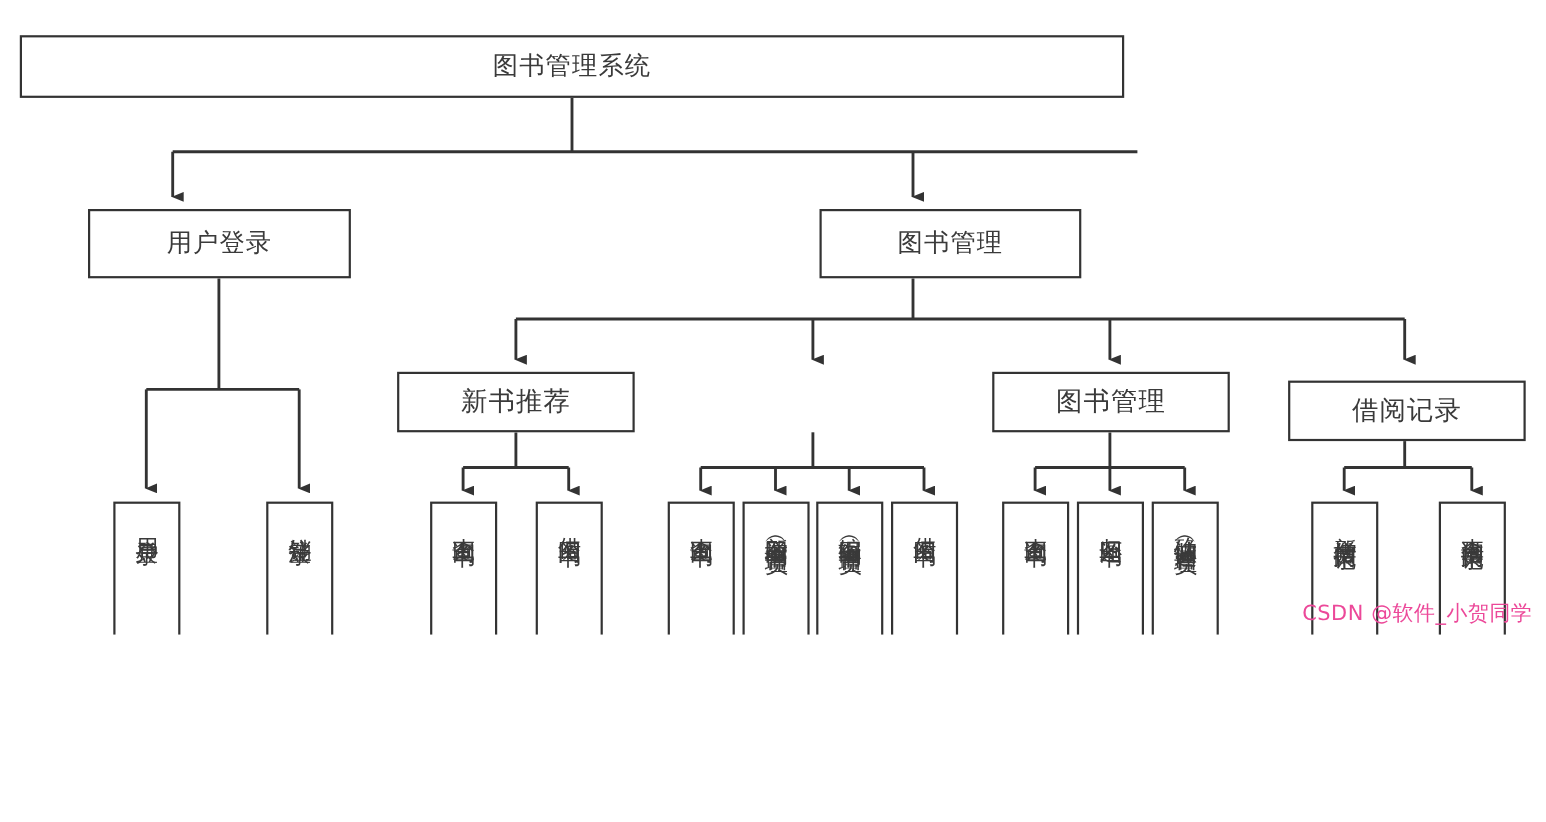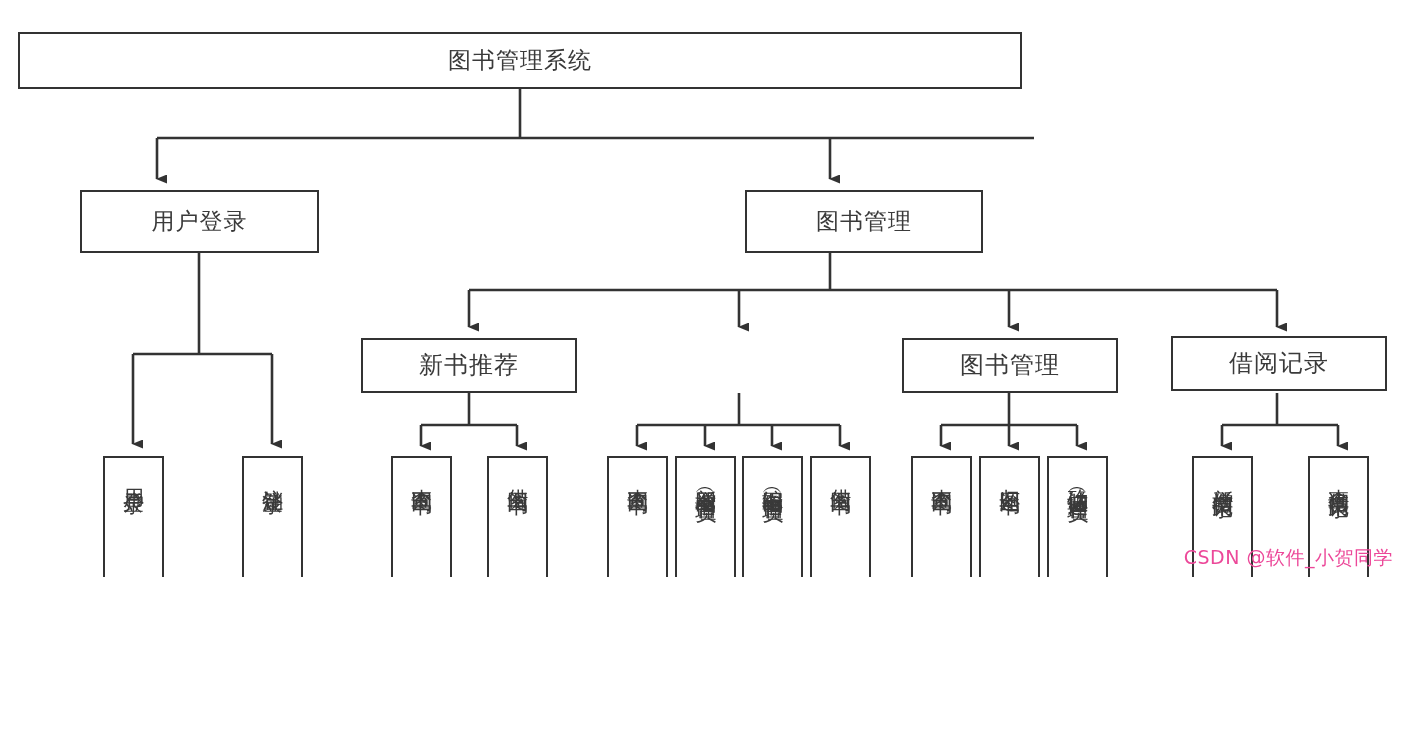--- a/index.html
+++ b/index.html
@@ -147,21 +147,21 @@
   <div class="node level2 horizontal" style="left:745px; top:170px; width:238px; height:63px;">
     <span class="node-label">图书管理</span>
   </div>
 
   <div class="node level3 horizontal" style="left:361px; top:318px; width:216px; height:55px;">
     <span class="node-label">新书推荐</span>
   </div>
   <div class="node level3 horizontal" style="left:902px; top:318px; width:216px; height:55px;">
     <span class="node-label">图书管理</span>
   </div>
-  <div class="node level3 horizontal" style="left:1171px; top:316px; width:216px; height:55px;">
+  <div class="node level3 horizontal" style="left:1171px; top:326px; width:216px; height:55px;">
     <span class="node-label">借阅记录</span>
   </div>
 
   <div class="node leaf vertical" style="left:103px; top:436px; width:61px; height:300px;">
     <span class="node-label">用户登录</span>
   </div>
   <div class="node leaf vertical" style="left:242px; top:436px; width:61px; height:300px;">
     <span class="node-label">注销登录</span>
   </div>
 

